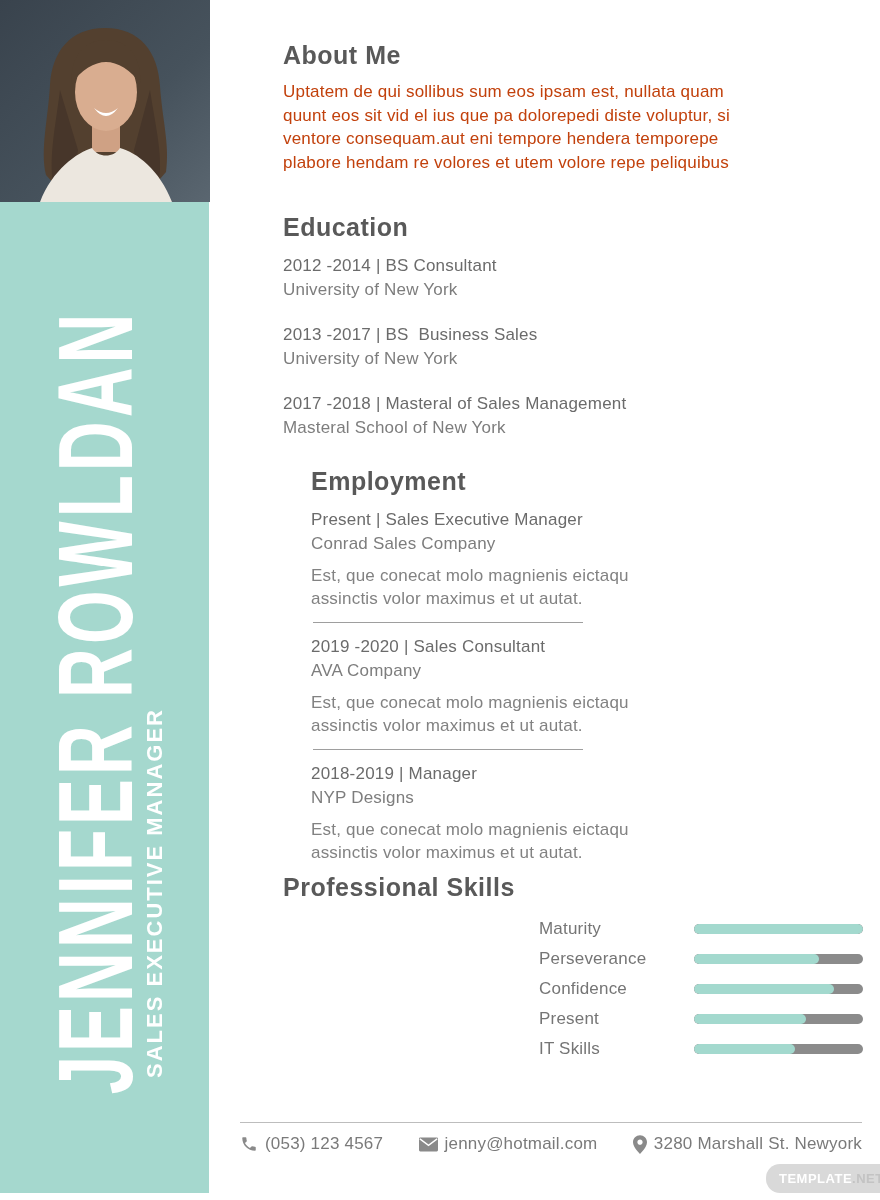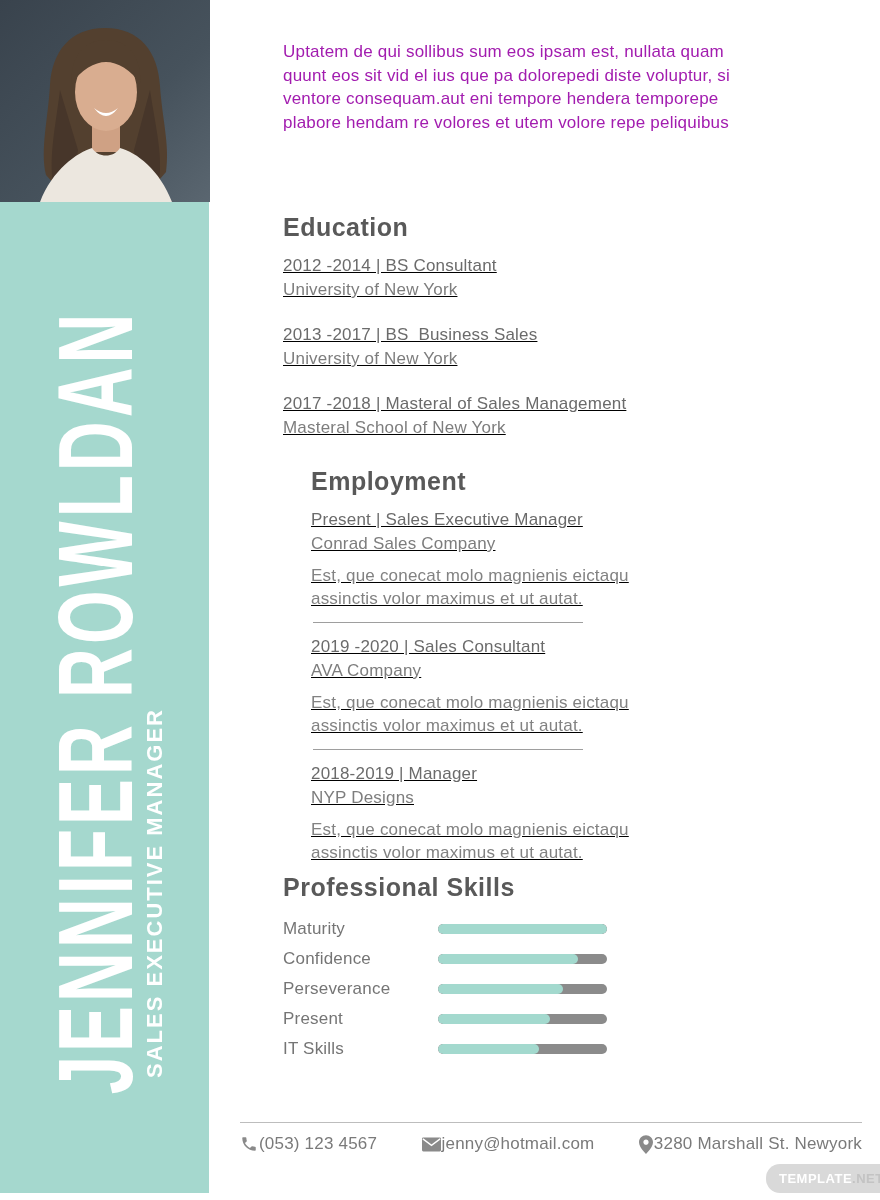--- a/index.html
+++ b/index.html
@@ -24,48 +24,48 @@
   .section { position: absolute; left: 0; width: 580px; }
   .sec-about { top: 40px; }
   .sec-education { top: 212px; }
   .sec-employment { top: 466px; margin-left: 28px; }
   .sec-skills { top: 872px; }
 
   h2.sec-heading { font-size: 25px; line-height: 30px; font-weight: 600; color: #595959;
     letter-spacing: 0.5px; margin: 0 0 12px 0; }
   .sec-about h2.sec-heading { margin-bottom: 10px; }
 
-  .body-text { font-size: 17px; line-height: 23.5px; color: #a21caf; letter-spacing: 0.2px;
+  .body-text { font-size: 17px; line-height: 23.5px; color: #c2410c; letter-spacing: 0.2px;
     white-space: pre-line; max-width: 500px; }
 
-  .entry { margin-bottom: 21px; text-decoration: underline; }
+  .entry { margin-bottom: 21px; }
   .entry-line1 { display: block; font-size: 17px; line-height: 24px; color: #6b6b6b;
     letter-spacing: 0.2px; white-space: pre; }
   .entry-line2 { display: block; font-size: 17px; line-height: 24px; color: #7d7d7d;
     letter-spacing: 0.2px; }
   .entry-desc { margin-top: 8px; font-size: 17px; line-height: 23px; color: #828282;
     letter-spacing: 0.2px; white-space: pre-line; }
   .entry-divider { width: 270px; border: none; border-top: 1px solid #9e9e9e;
     margin: 12px 0 12px 2px; }
   .emp-entry { margin-bottom: 0; }
 
   
-  .skill-row { display: flex; align-items: center; height: 30px; width: 100%; }
+  .skill-row { display: flex; align-items: center; height: 30px; width: 100%; justify-content: flex-end; }
   .skill-label { width: 155px; font-size: 17px; color: #757575; letter-spacing: 0.2px; }
   .skill-track { position: relative; width: 169px; height: 10px; border-radius: 5px;
     background: #8b8b8b; overflow: hidden; }
   .skill-fill { position: absolute; left: 0; top: 0; height: 10px; border-radius: 5px;
     background: #a3d9ce; }
 
   
   .footer-divider { position: absolute; left: 240px; top: 1122px; width: 622px;
     border: none; border-top: 1px solid #bdbdbd; }
   .footer-row { position: absolute; left: 240px; top: 1134px; width: 622px;
     display: flex; justify-content: space-between; align-items: center; }
-  .contact-item { display: flex; align-items: center; gap: 1px; }
+  .contact-item { display: flex; align-items: center; gap: 7px; }
   .contact-item .icon { display: inline-flex; align-items: center; }
   .contact-text { font-size: 17px; color: #7a7a7a; letter-spacing: 0.2px; }
 
   
   .watermark { position: absolute; left: 766px; top: 1164px; height: 29px;
     padding: 0 13px; background: #d9d9d9; border-radius: 14px;
     display: flex; align-items: center; }
   .watermark .brand { font-size: 13px; font-weight: 700; letter-spacing: 0.5px; color: #ffffff; }
   .watermark .tld { font-size: 13px; font-weight: 700; letter-spacing: 0.5px; color: #c3c3c3; }
 </style>
@@ -98,20 +98,21 @@
 
       <path d="M40 202 C52 170 78 152 92 148 C98 158 114 158 120 148 C136 152 160 170 172 202 Z" fill="#ece7df"></path>
     </svg>
     <div class="v-name">JENNIFER ROWLDAN</div>
     <div class="v-title">SALES EXECUTIVE MANAGER</div>
   </aside>
 
   <main class="main">
 
     <section class="section sec-about">
+      <h2 class="sec-heading">About Me</h2>
       <p class="body-text">Uptatem de qui sollibus sum eos ipsam est, nullata quam
 quunt eos sit vid el ius que pa dolorepedi diste voluptur, si
 ventore consequam.aut eni tempore hendera temporepe
 plabore hendam re volores et utem volore repe peliquibus</p>
     </section>
 
     <section class="section sec-education">
       <h2 class="sec-heading">Education</h2>
       <div class="entry">
         <span class="entry-line1">2012 -2014 | BS Consultant</span>
@@ -153,29 +154,29 @@
 
     <section class="section sec-skills">
       <h2 class="sec-heading">Professional Skills</h2>
       <div class="skill-row">
         <span class="skill-label">Maturity</span>
         <span class="skill-track" style="background: rgb(139, 139, 139);">
             <span class="skill-fill" style="width: 100%; background: rgb(163, 217, 206);"></span>
           </span>
       </div>
       <div class="skill-row">
+        <span class="skill-label">Perseverance</span>
+        <span class="skill-track" style="background: rgb(139, 139, 139);">
+            <span class="skill-fill" style="width: 74%; background: rgb(163, 217, 206);"></span>
+          </span>
+      </div>
+      <div class="skill-row">
         <span class="skill-label">Confidence</span>
         <span class="skill-track" style="background: rgb(139, 139, 139);">
             <span class="skill-fill" style="width: 83%; background: rgb(163, 217, 206);"></span>
-          </span>
-      </div>
-      <div class="skill-row">
-        <span class="skill-label">Perseverance</span>
-        <span class="skill-track" style="background: rgb(139, 139, 139);">
-            <span class="skill-fill" style="width: 74%; background: rgb(163, 217, 206);"></span>
           </span>
       </div>
       <div class="skill-row">
         <span class="skill-label">Present</span>
         <span class="skill-track" style="background: rgb(139, 139, 139);">
             <span class="skill-fill" style="width: 66%; background: rgb(163, 217, 206);"></span>
           </span>
       </div>
       <div class="skill-row">
         <span class="skill-label">IT Skills</span>

